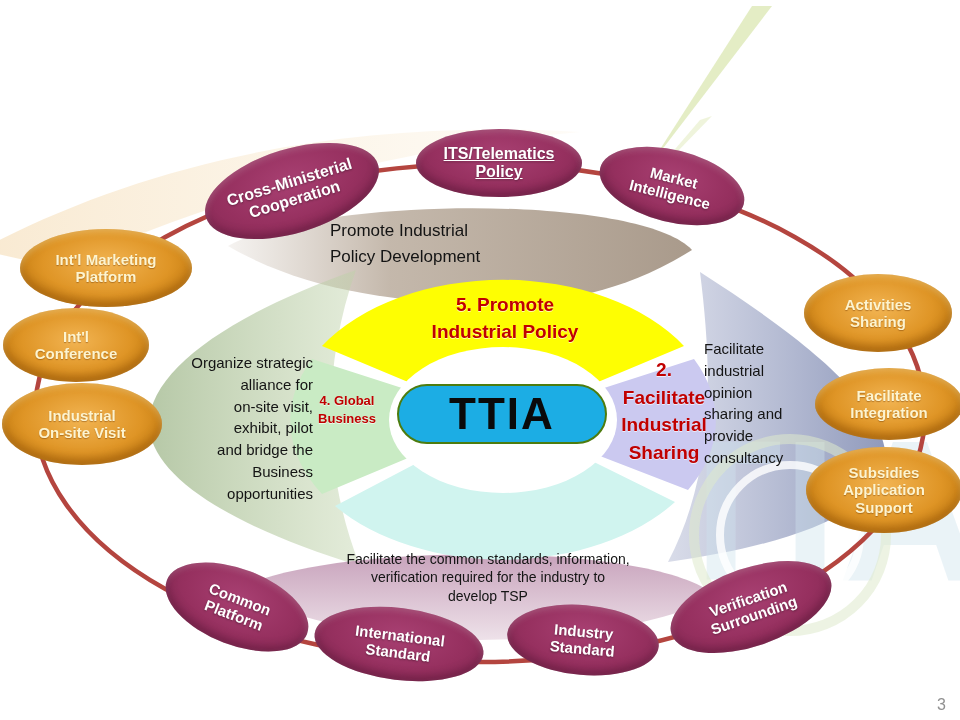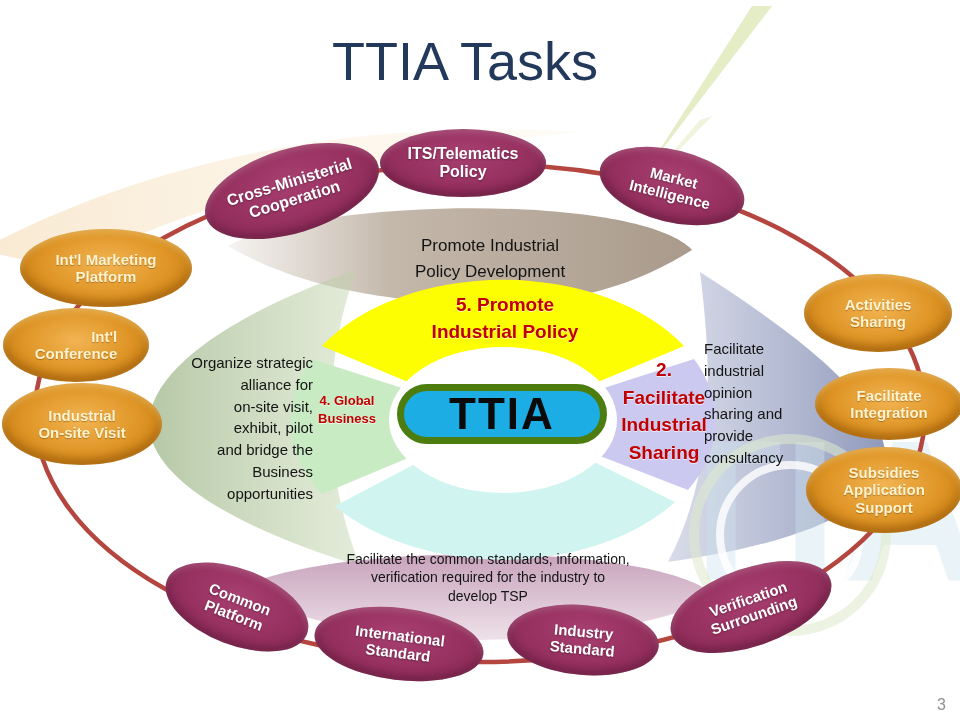--- a/index.html
+++ b/index.html
@@ -8,35 +8,35 @@
     background:#ffffff; font-family:"Liberation Sans", sans-serif;
   }
   svg.bg{position:absolute; left:0; top:0; width:960px; height:720px;}
   .title{
     position:absolute; top:30px; left:0; width:930px; text-align:center;
     font-size:54px; color:#22395C; letter-spacing:0px;
   }
   .desc{
     position:absolute; color:#141414; white-space:pre-line;
   }
-  .desc.top{left:330px; top:233px; width:320px; text-align:center; font-size:17px; line-height:1.55;}
+  .desc.top{left:330px; top:218px; width:320px; text-align:left; font-size:17px; line-height:1.55;}
   .desc.left{left:163px; top:352px; width:150px; font-size:15px; line-height:1.45; text-align:right;}
   .desc.right{left:704px; top:338px; width:125px; font-size:15px; line-height:1.45; text-align:left;}
   .desc.bottom{left:258px; top:550px; width:460px; text-align:center; font-size:14px; line-height:1.32;}
   .qlabel{
     position:absolute; font-weight:bold; color:#C00000; text-align:center;
     white-space:pre-line; text-shadow:0 1px 0 rgba(255,255,255,0.65);
   }
   .qlabel.q1{left:395px; top:292px; width:220px; font-size:19px; line-height:1.4;}
   .qlabel.q2{left:608px; top:356px; width:112px; font-size:19px; line-height:1.45;}
   .qlabel.q3{left:380px; top:488px; width:220px; font-size:19px; line-height:1.4;}
   .qlabel.q4{left:289px; top:392px; width:116px; font-size:13px; line-height:1.4;}
   .ttia{
     position:absolute; left:397px; top:384px; width:210px; height:60px;
-    background:#1CADE4; border:7px solid #4d7c0f; border-radius:30px;
+    background:#1CADE4; border:2px solid #4d7c0f; border-radius:30px;
     display:flex; align-items:center; justify-content:center;
     font-size:44px; font-weight:bold; color:#0a0a0a; letter-spacing:2px;
     box-sizing:border-box;
   }
   .node{
     position:absolute; border-radius:50%；;
     border-radius:50%;
     display:flex; align-items:center; justify-content:center; text-align:center;
     font-weight:bold; white-space:pre-line; line-height:1.15; font-size:15px;
   }
@@ -98,21 +98,20 @@
     <ellipse cx="480" cy="413" rx="445" ry="249" fill="none" stroke="#B4453F" stroke-width="4.5"></ellipse>
 
     <path d="M 322,346 A 213,140 0 0 1 684,346 L 598,382 A 112,72 0 0 0 408,382 Z" fill="#FEFE02"></path>
     <path d="M 694,359 A 213,140 0 0 1 688,490 L 600,456 A 112,72 0 0 0 604,388 Z" fill="#CBC9F0"></path>
     <path d="M 675,502 A 213,140 0 0 1 335,506 L 415,464 A 112,72 0 0 0 594,462 Z" fill="#D0F4EF"></path>
     <path d="M 322,494 A 213,140 0 0 1 312,359 L 402,388 A 112,72 0 0 0 408,458 Z" fill="#C9EBC4"></path>
 
     <ellipse cx="503" cy="420" rx="114" ry="73" fill="#ffffff"></ellipse>
   </svg>
 
-  <div class="title">TTIA Tasks</div>
 
   <div class="desc top">Promote Industrial
 Policy Development</div>
   <div class="desc left">Organize strategic
 alliance for
 on-site visit,
 exhibit, pilot
 and bridge the
 Business
 opportunities</div>
@@ -132,36 +131,36 @@
 Facilitate
 Industrial
 Sharing</div>
   <div class="qlabel q4">4. Global
 Business</div>
 
   <div class="ttia">TTIA</div>
 
   <div class="node magenta" style="left:202px; top:149px; width:180px; height:84px; transform:rotate(-17deg); font-size:16px;">Cross-Ministerial
 Cooperation</div>
-  <div class="node magenta" style="left:380px; top:129px; width:166px; height:68px; font-size:16px;">ITS/Telematics
+  <div class="node magenta" style="left:416px; top:129px; width:166px; height:68px; font-size:16px;text-decoration:underline;">ITS/Telematics
 Policy</div>
   <div class="node magenta" style="left:598px; top:150px; width:148px; height:72px; transform:rotate(14deg);">Market
 Intelligence</div>
   <div class="node magenta" style="left:162px; top:569px; width:150px; height:76px; transform:rotate(21deg);">Common
 Platform</div>
   <div class="node magenta" style="left:314px; top:608px; width:170px; height:72px; transform:rotate(7deg);">International
 Standard</div>
   <div class="node magenta" style="left:507px; top:605px; width:152px; height:70px; transform:rotate(5deg);">Industry
 Standard</div>
   <div class="node magenta" style="left:667px; top:568px; width:168px; height:78px; transform:rotate(-19deg);">Verification
 Surrounding</div>
 
   <div class="node orange" style="left:20px; top:229px; width:172px; height:78px;">Int'l Marketing
 Platform</div>
-  <div class="node orange" style="left:3px; top:308px; width:146px; height:74px;text-align:right;">Int'l
+  <div class="node orange" style="left:3px; top:308px; width:146px; height:74px;">Int'l
 Conference</div>
   <div class="node orange" style="left:2px; top:383px; width:160px; height:82px;">Industrial
 On-site Visit</div>
   <div class="node orange" style="left:804px; top:274px; width:148px; height:78px;">Activities
 Sharing</div>
   <div class="node orange" style="left:815px; top:368px; width:148px; height:72px;">Facilitate
 Integration</div>
   <div class="node orange" style="left:806px; top:447px; width:156px; height:86px;">Subsidies
 Application
 Support</div>

